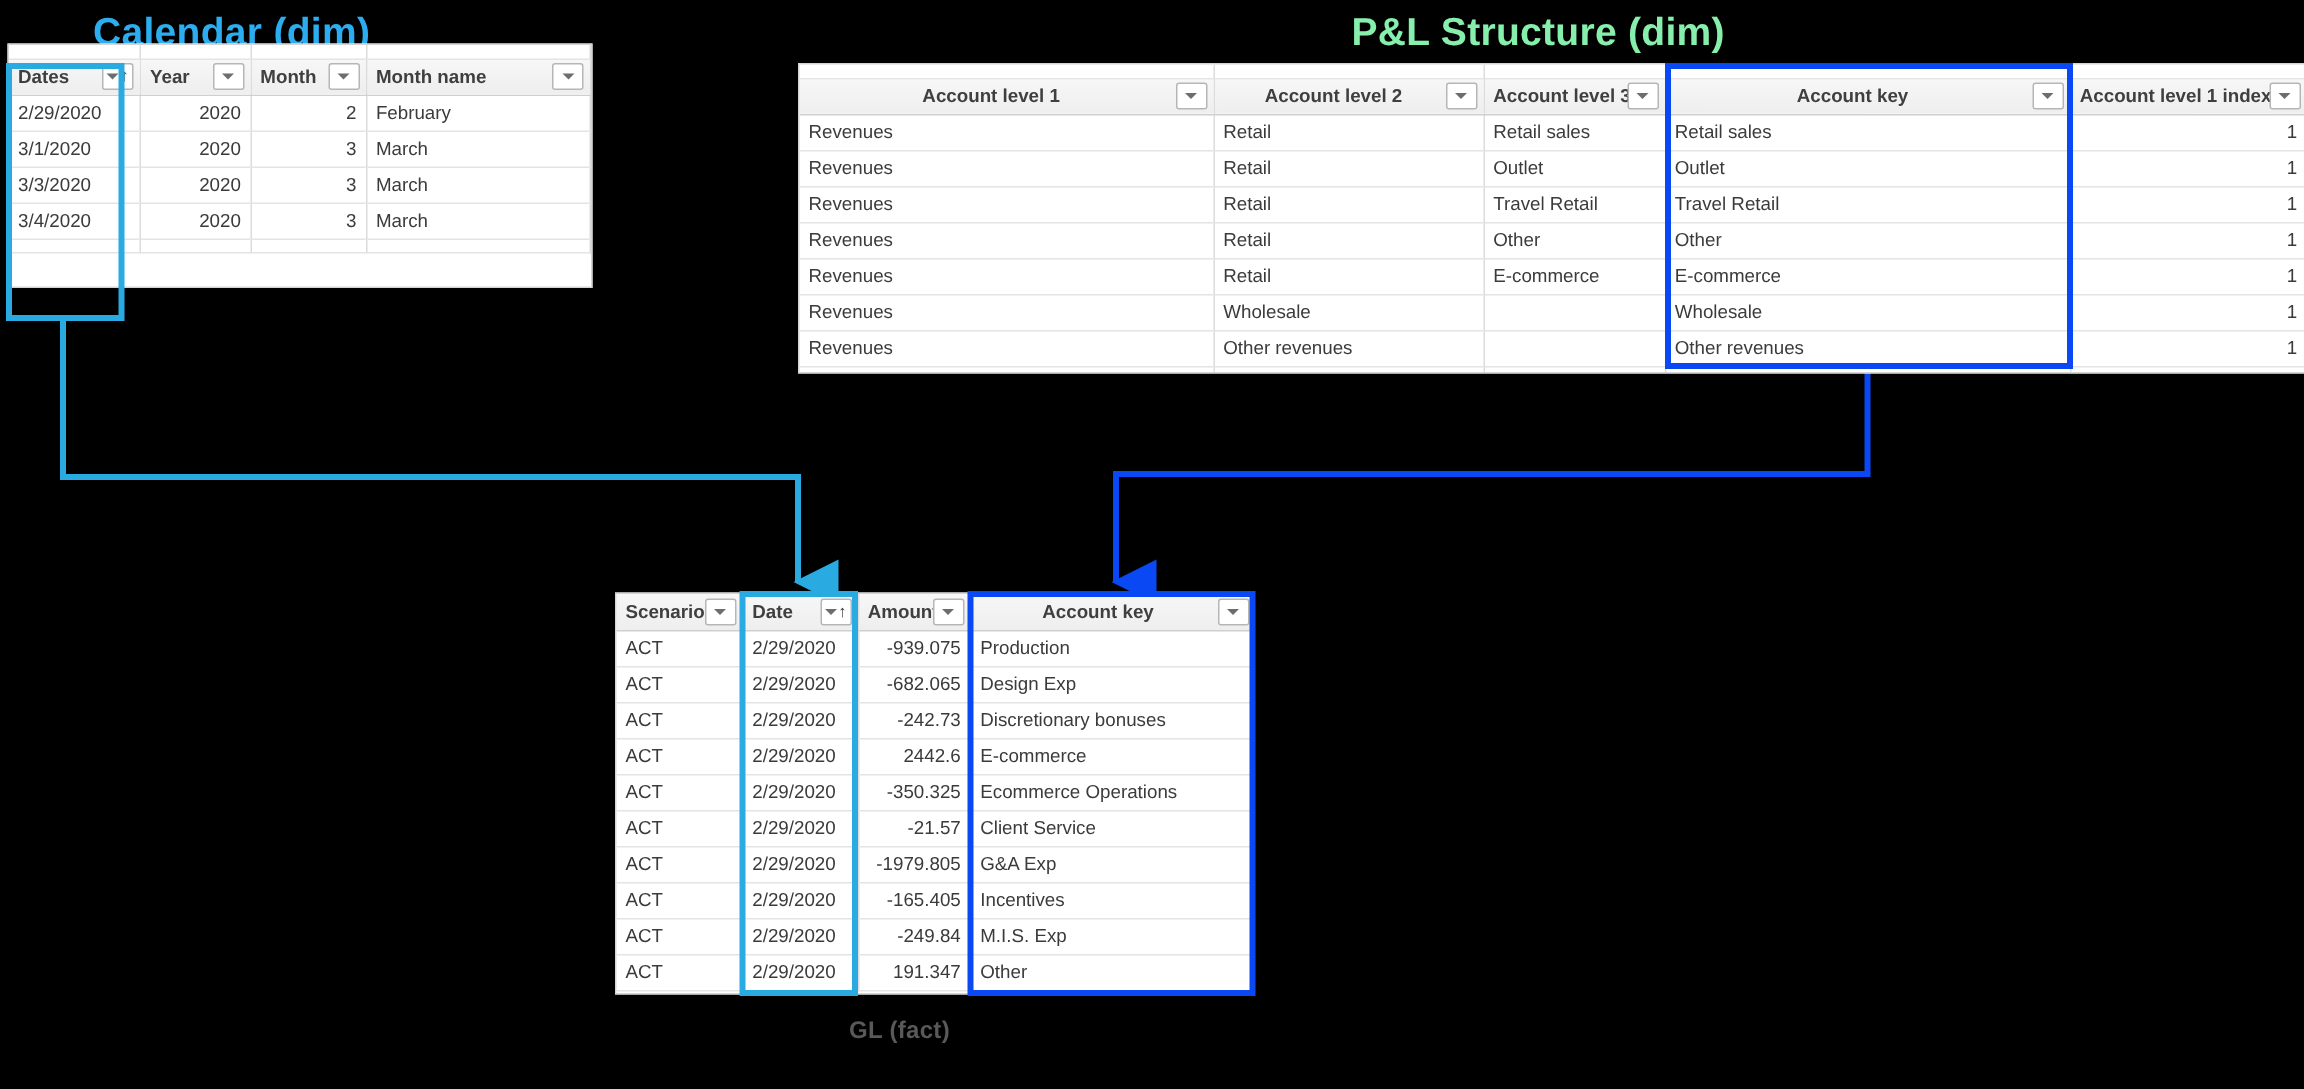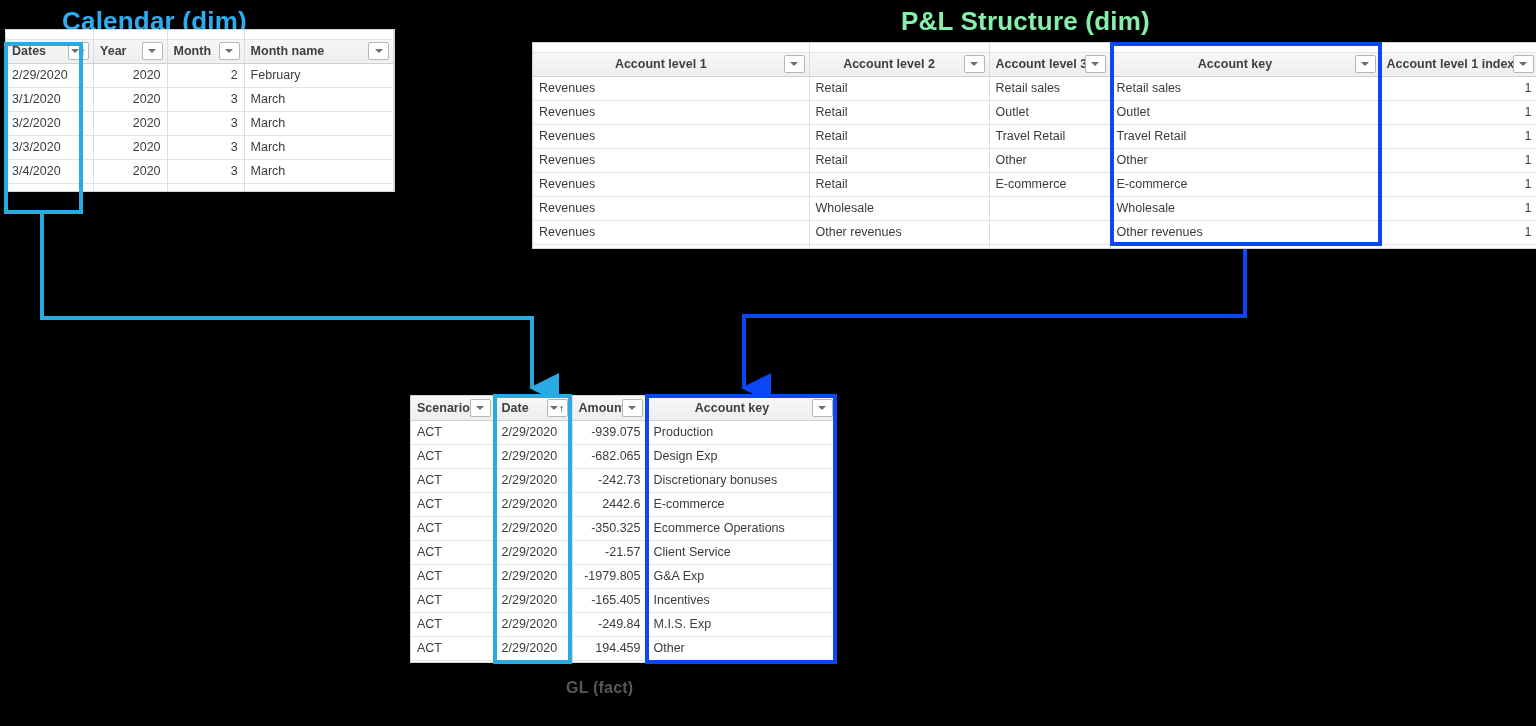--- a/index.html
+++ b/index.html
@@ -109,26 +109,20 @@
             <td class="num">2</td>
             <td>February</td>
           </tr>
           <tr>
             <td class="ital">3/1/2020</td>
             <td class="num">2020</td>
             <td class="num">3</td>
             <td>March</td>
           </tr>
           <tr>
-            <td class="ital">3/2/2020</td>
-            <td class="num">2020</td>
-            <td class="num">3</td>
-            <td>March</td>
-          </tr>
-          <tr>
             <td class="ital">3/3/2020</td>
             <td class="num">2020</td>
             <td class="num">3</td>
             <td>March</td>
           </tr>
           <tr>
             <td class="ital">3/4/2020</td>
             <td class="num">2020</td>
             <td class="num">3</td>
             <td>March</td>
@@ -315,21 +309,21 @@
           </tr>
           <tr>
             <td>ACT</td>
             <td class="ital">2/29/2020</td>
             <td class="num">-249.84</td>
             <td>M.I.S. Exp</td>
           </tr>
           <tr>
             <td>ACT</td>
             <td class="ital">2/29/2020</td>
-            <td class="num">194.459</td>
+            <td class="num">191.347</td>
             <td>Other</td>
           </tr>
         </tbody>
     </table>
   </div>
   <div class="hl cyan" style="left:493px;top:394px;width:79px;height:270px;"></div>
   <div class="hl blue" style="left:645px;top:394px;width:192px;height:270px;"></div>
 
   <div class="title" id="title-gl">GL (fact)</div>
 

